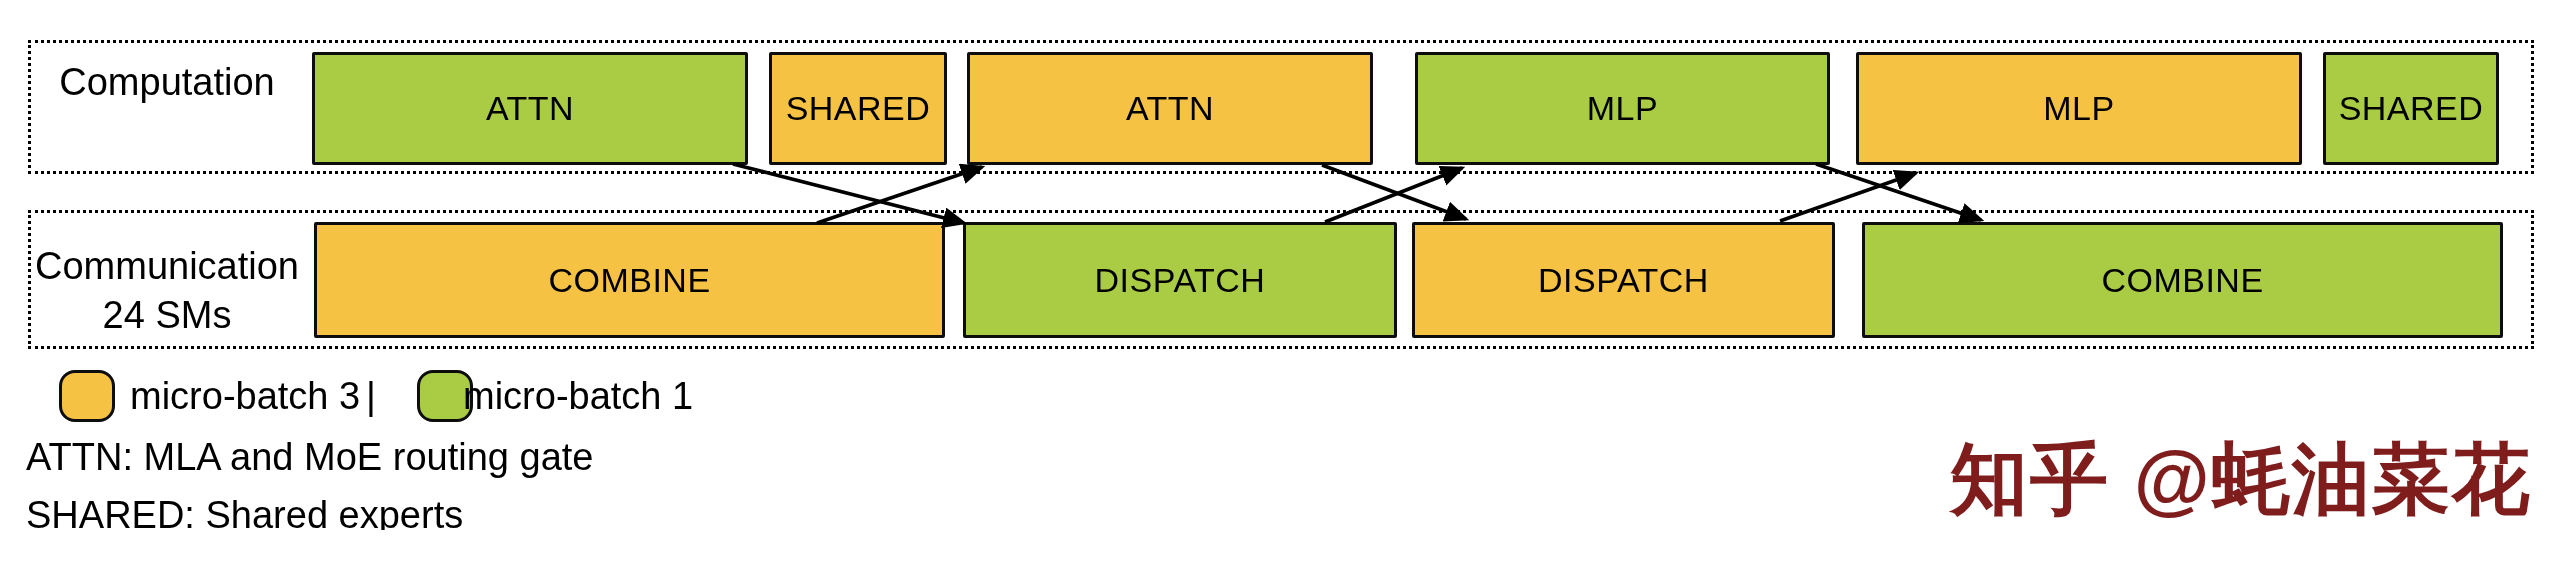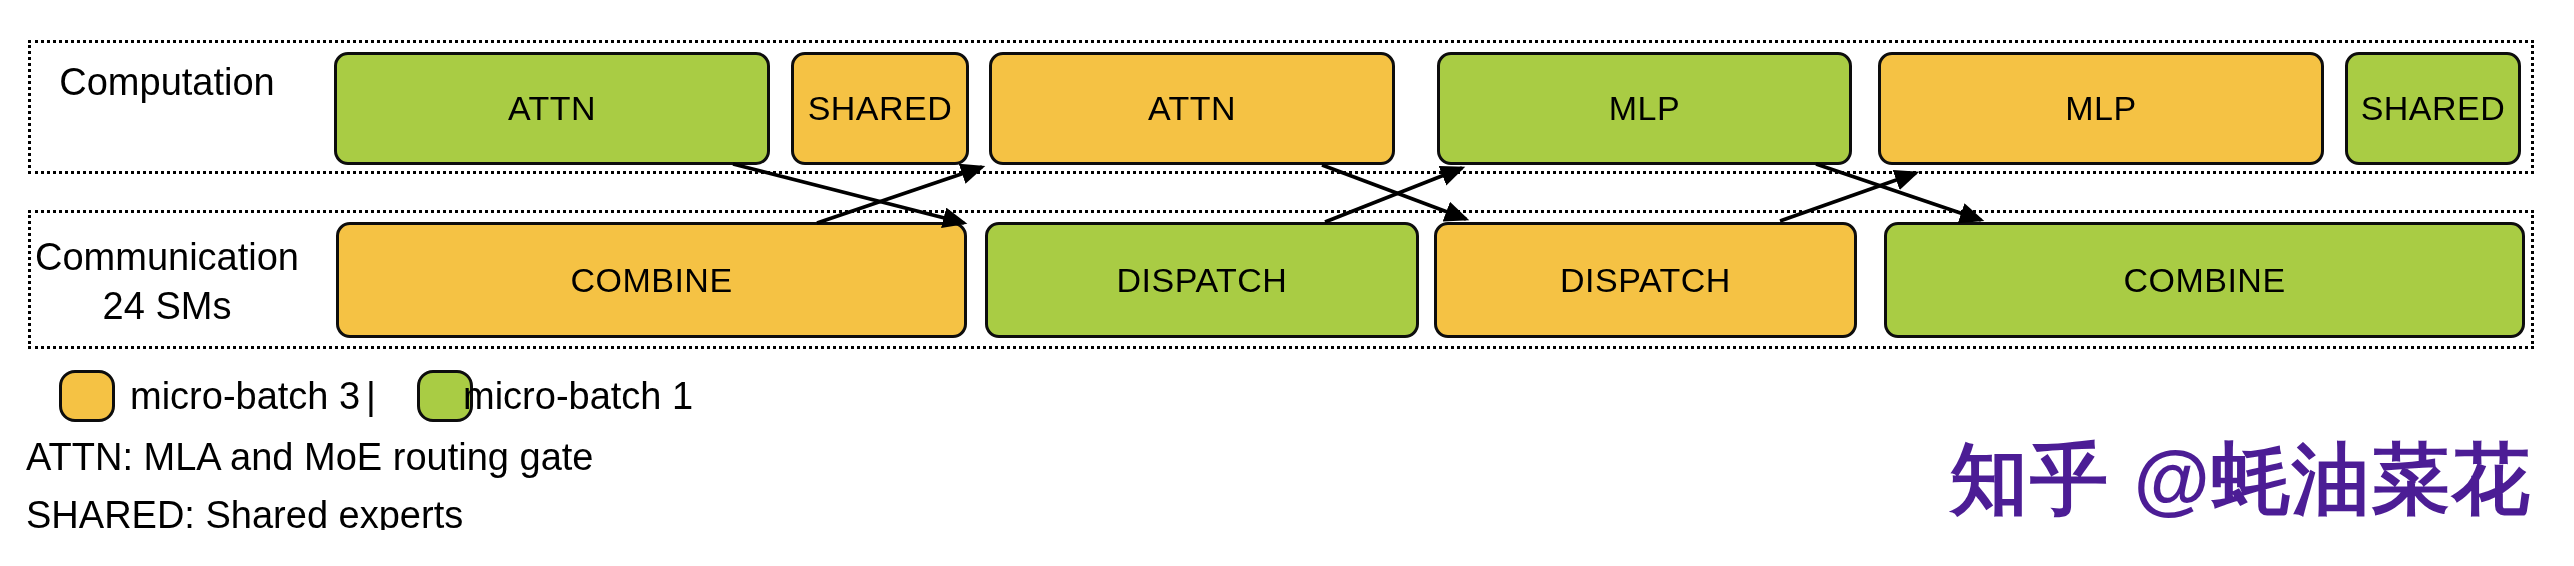--- a/index.html
+++ b/index.html
@@ -11,26 +11,26 @@
     position:absolute; box-sizing:border-box;
     border:3.5px dotted #000000; background:transparent;
   }
   #comp-box { left:28px; top:40px;  width:2506px; height:134px; }
   #comm-box { left:28px; top:210px; width:2506px; height:139px; }
   .row-label {
     position:absolute; width:286px; text-align:center;
     font-size:38px; line-height:49px; color:#000;
   }
   #comp-label { left:24px; top:58px; }
-  #comm-label { left:24px; top:233px; }
+  #comm-label { left:24px; top:242px; }
   .block {
     position:absolute; box-sizing:border-box;
-    border:3px solid #3b82f6; border-radius:14px;
+    border:3px solid #3b82f6; border-radius:2px;
     display:flex; align-items:center; justify-content:center;
-    font-size:34px; letter-spacing:0.5px; color:#000;margin-left:22px;
+    font-size:34px; letter-spacing:0.5px; color:#000;
   }
   #arrow-layer { position:absolute; left:0; top:0; width:2574px; height:566px; pointer-events:none; }
   .legend-swatch {
     position:absolute; box-sizing:border-box; width:56px; height:52px;
     border:3px solid #0d0d0d; border-radius:16px;
   }
   .legend-label, .legend-sep {
     position:absolute; height:52px; line-height:52px; font-size:38px;
   }
   #legend-swatch-0 { left:59px;  top:370px; }
@@ -94,15 +94,15 @@
 
   <div class="legend-swatch" id="legend-swatch-0" style="background: rgb(245, 194, 68);"></div>
   <div class="legend-label" id="legend-label-0">micro-batch 3</div>
   <div class="legend-sep" id="legend-sep">|</div>
   <div class="legend-swatch" id="legend-swatch-1" style="background: rgb(169, 204, 68);"></div>
   <div class="legend-label" id="legend-label-1">micro-batch 1</div>
 
   <div class="note" id="note-1">SHARED: Shared experts</div>
   <div class="note" id="note-0">ATTN: MLA and MoE routing gate</div>
 
-  <div id="watermark" style="color: #4c1d95;">知乎 @蚝油菜花</div>
+  <div id="watermark" style="color: #7f1d1d;">知乎 @蚝油菜花</div>
 
 </div>
 
 </body></html>

